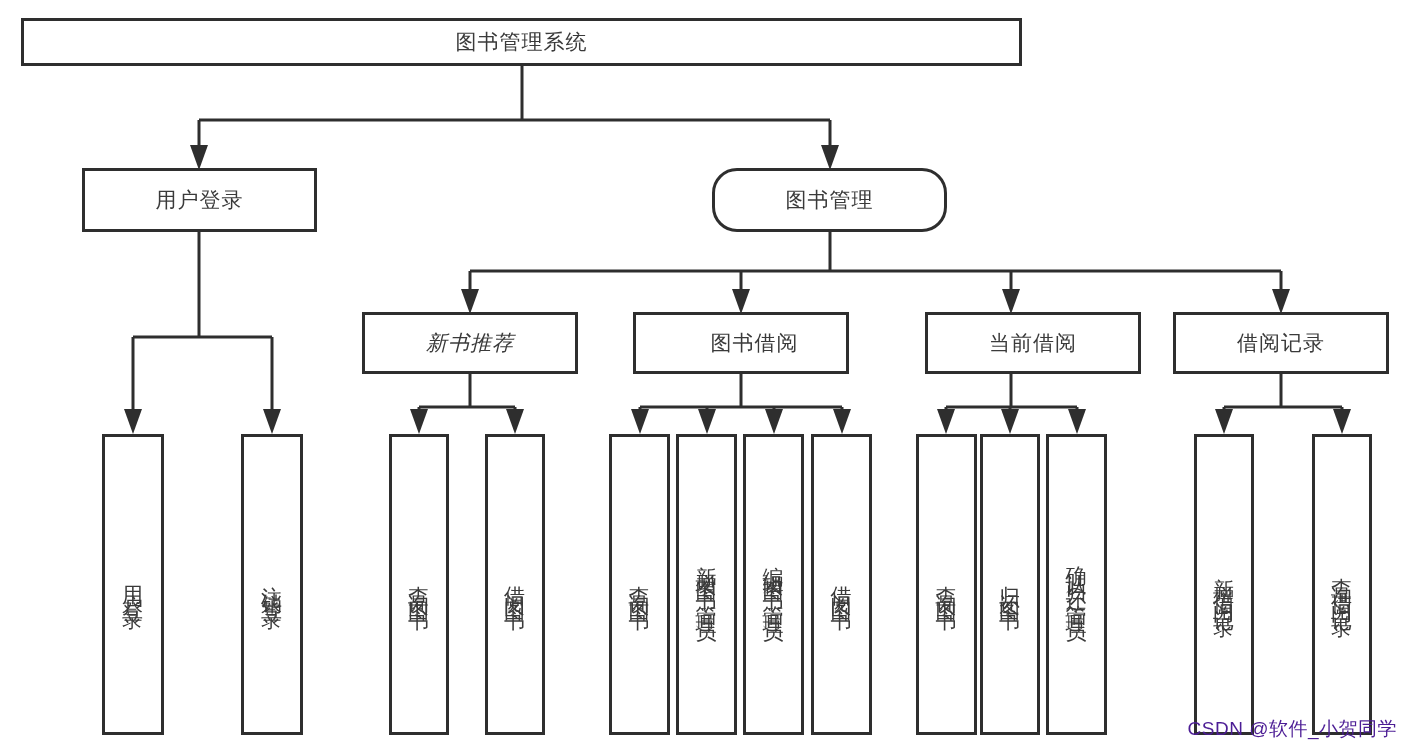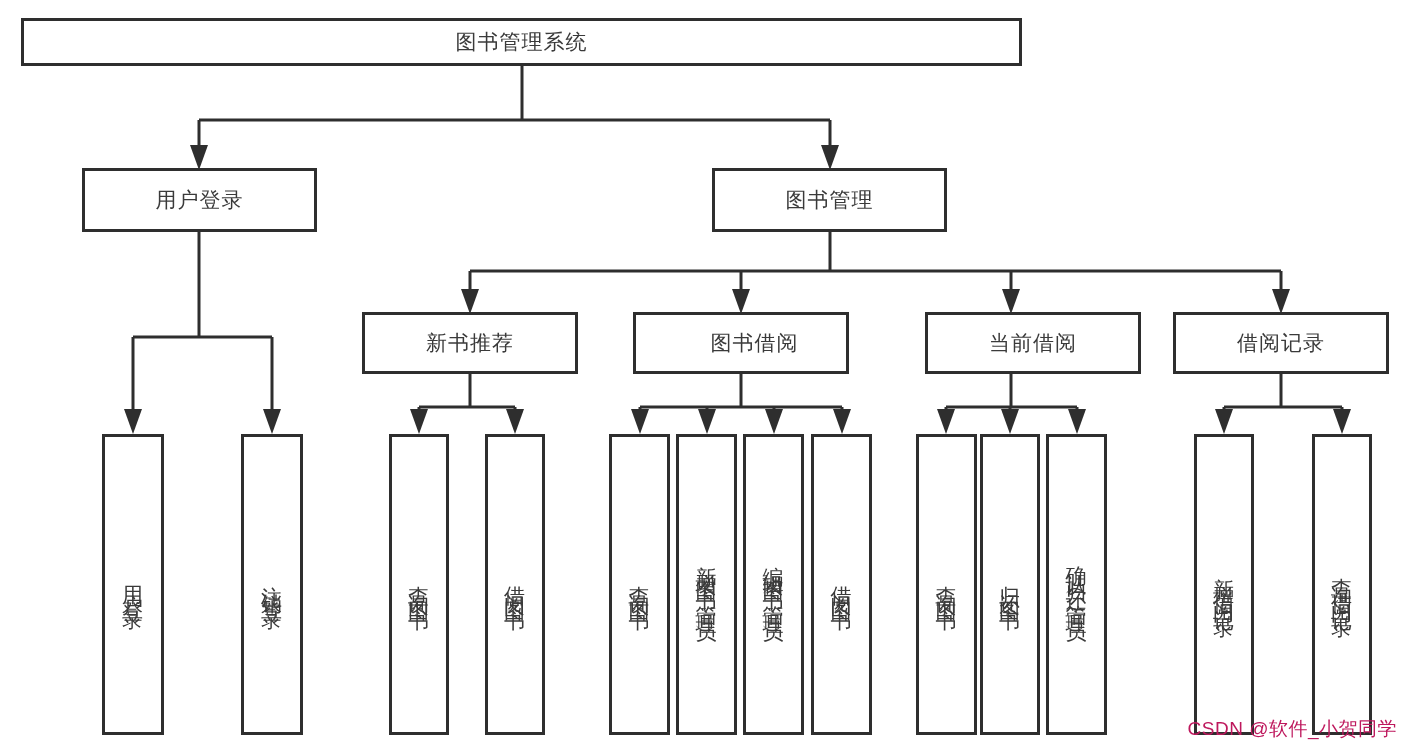--- a/index.html
+++ b/index.html
@@ -42,23 +42,23 @@
     text-orientation: mixed;
     letter-spacing: 8px;
     white-space: normal;
     line-height: 1;
     font-size: 21px;
   }
   
   #n-root { left: 21px;  top: 18px;  width: 1001px; height: 48px; text-align: right; }
   
   #n-login { left: 82px;  top: 168px; width: 235px; height: 64px; }
-  #n-mgmt  { left: 712px; top: 168px; width: 235px; height: 64px; }
+  #n-mgmt  { left: 712px; top: 168px; width: 235px; height: 64px; border-radius: 25px; }
   
-  #n-l3-new  { left: 362px;  top: 312px; width: 216px; height: 62px; }
+  #n-l3-new  { left: 362px;  top: 312px; width: 216px; height: 62px; font-style: italic; }
   #n-l3-bor  { left: 633px;  top: 312px; width: 216px; height: 62px; padding-left: 27px; }
   #n-l3-cur  { left: 925px;  top: 312px; width: 216px; height: 62px; }
   #n-l3-rec  { left: 1173px; top: 312px; width: 216px; height: 62px; }
   
   .leaf { top: 434px; height: 301px; }
   #n-a1 { left: 102px;  width: 62px; }
   #n-a2 { left: 241px;  width: 62px; }
   #n-b1 { left: 389px;  width: 60px; }
   #n-b2 { left: 485px;  width: 60px; }
   #n-c1 { left: 609px;  width: 61px; }
@@ -69,21 +69,21 @@
   #n-d2 { left: 980px;  width: 60px; }
   #n-d3 { left: 1046px; width: 61px; }
   #n-e1 { left: 1194px; width: 60px; }
   #n-e2 { left: 1312px; width: 60px; }
   .watermark {
     position: absolute;
     right: 8px;
     top: 716px;
     font-size: 19px;
     letter-spacing: 0.5px;
-    color: #be185d;
+    color: #4c1d95;
     z-index: 5;
     white-space: nowrap;
   }
 </style>
 </head>
 <body>
 
 <div class="stage">
 
   <svg class="wires" viewBox="0 0 1405 747" xmlns="http://www.w3.org/2000/svg">

